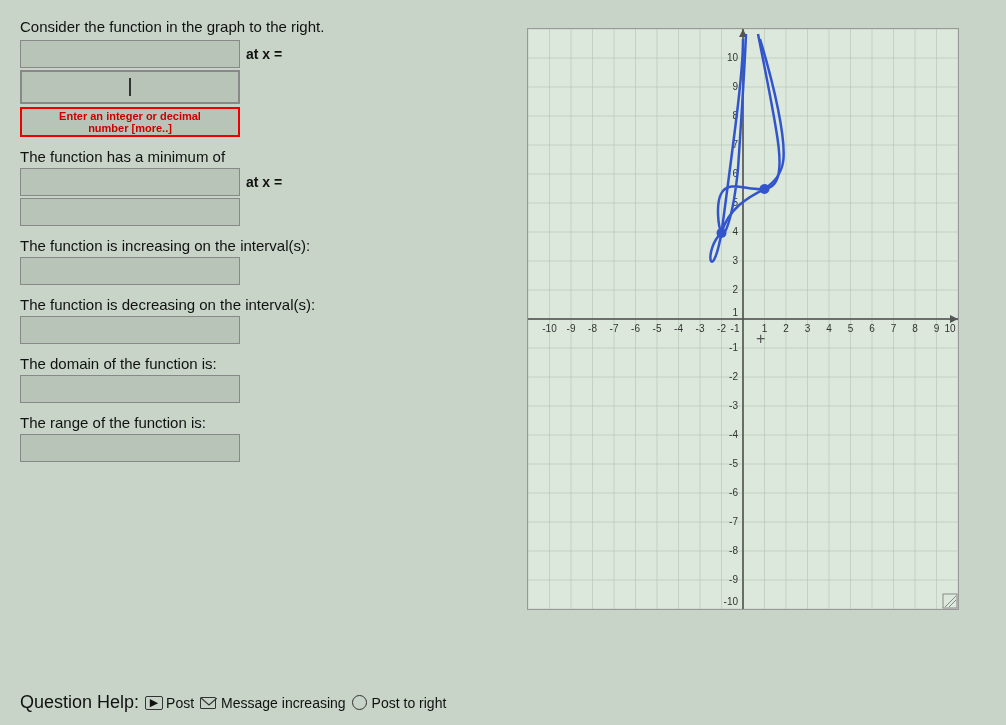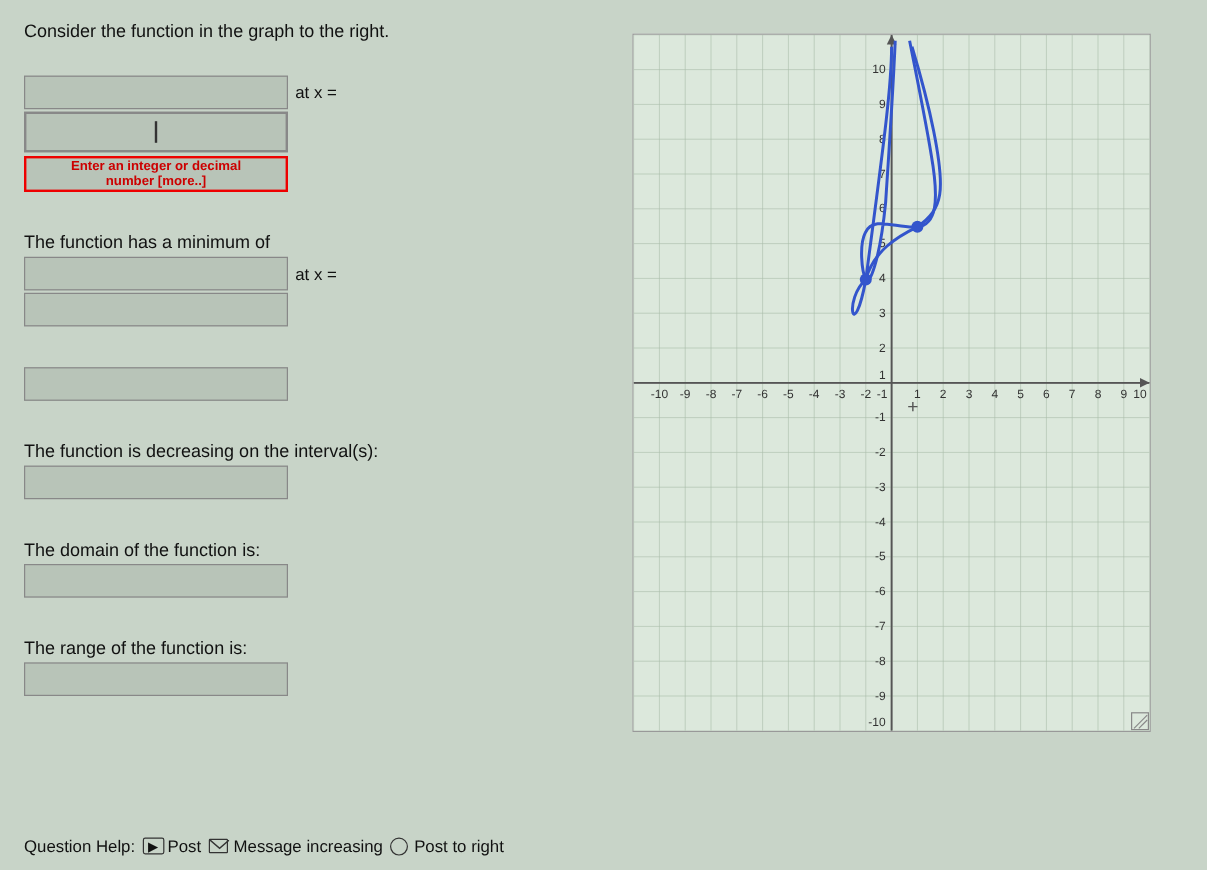--- a/index.html
+++ b/index.html
@@ -15,21 +15,21 @@
       display: flex;
       width: 1006px;
       height: 725px;
       padding: 18px 20px 10px 20px;
       gap: 20px;
     }
     .left-panel {
       flex: 0 0 460px;
       display: flex;
       flex-direction: column;
-      gap: 24px;
+      gap: 1px;
     }
     .right-panel {
       flex: 1;
       display: flex;
       align-items: flex-start;
       justify-content: center;
       padding-top: 10px;
     }
     .intro-text {
       font-size: 15px;
@@ -88,20 +88,21 @@
       text-align: center;
     }
     .more-link {
       color: #c00;
       cursor: pointer;
       text-decoration: none;
     }
     .at-x-label {
       font-size: 14px;
       color: #111;
+      font-weight: bold;
     }
     .full-input-box {
       width: 220px;
       height: 28px;
       background: #b8c4b8;
       border: 1px solid #888;
       outline: none;
       font-size: 14px;
       padding: 2px 4px;
     }
@@ -113,21 +114,21 @@
       bottom: 12px;
       left: 20px;
       right: 20px;
       display: flex;
       align-items: center;
       gap: 6px;
       font-size: 14px;
       color: #111;
     }
     .footer-label {
-      font-size: 14px;
+      font-size: 18px;
       color: #111;
     }
     .footer-btn {
       display: flex;
       align-items: center;
       gap: 3px;
       cursor: pointer;
       color: #111;
       font-size: 14px;
       background: none;
@@ -182,20 +183,21 @@
     <div class="question-block section-gap">
       <p class="question-label">The function has a minimum of</p>
       <div class="input-row">
         <input class="full-input-box" type="text" style="">
         <span class="at-x-label">at x =</span>
       </div>
       <input class="full-input-box" type="text" style="display: block; margin-top: 2px;">
     </div>
 
     <div class="question-block section-gap">
+      <p class="question-label">The function is increasing on the interval(s):</p>
       <input class="full-input-box" type="text" style="display: block;">
     </div>
 
     <div class="question-block section-gap">
       <p class="question-label">The function is decreasing on the interval(s):</p>
       <input class="full-input-box" type="text" style="display: block;">
     </div>
 
     <div class="question-block section-gap">
       <p class="question-label">The domain of the function is:</p>

